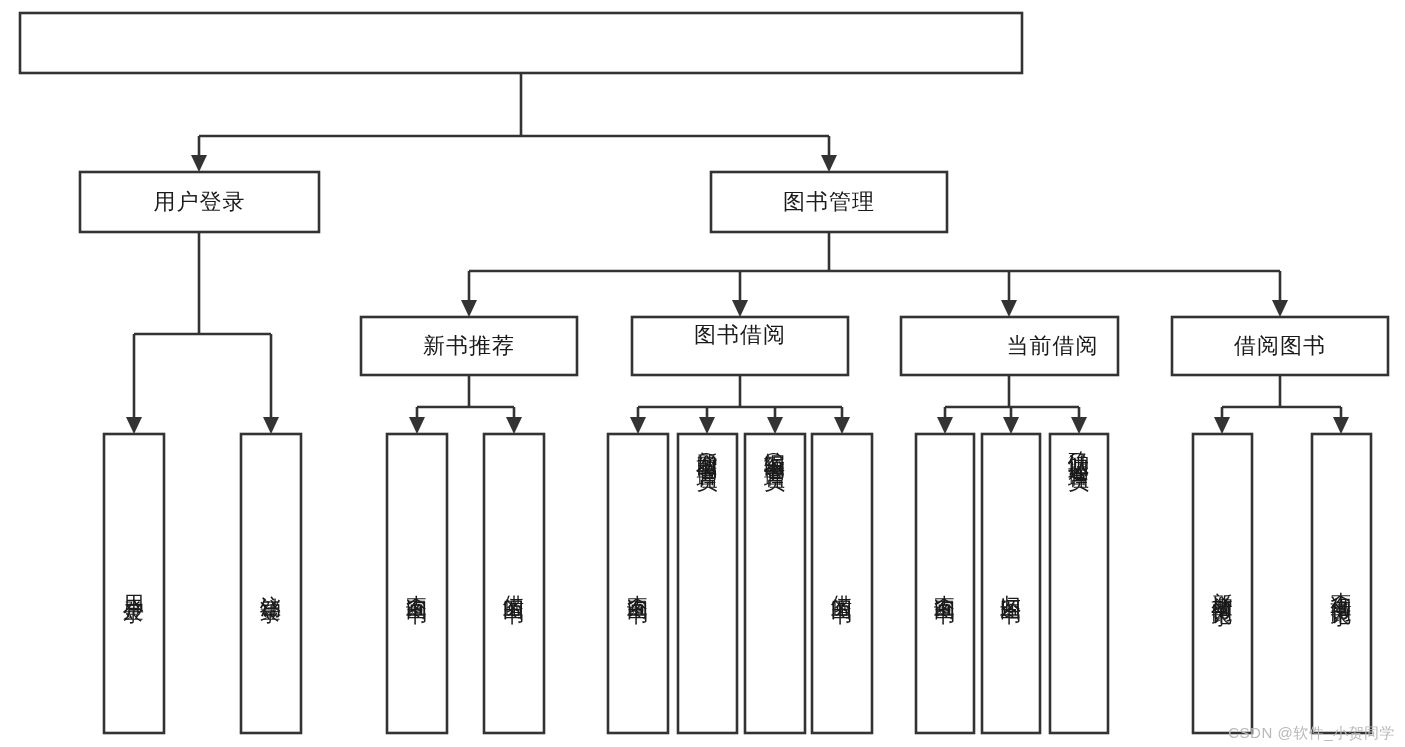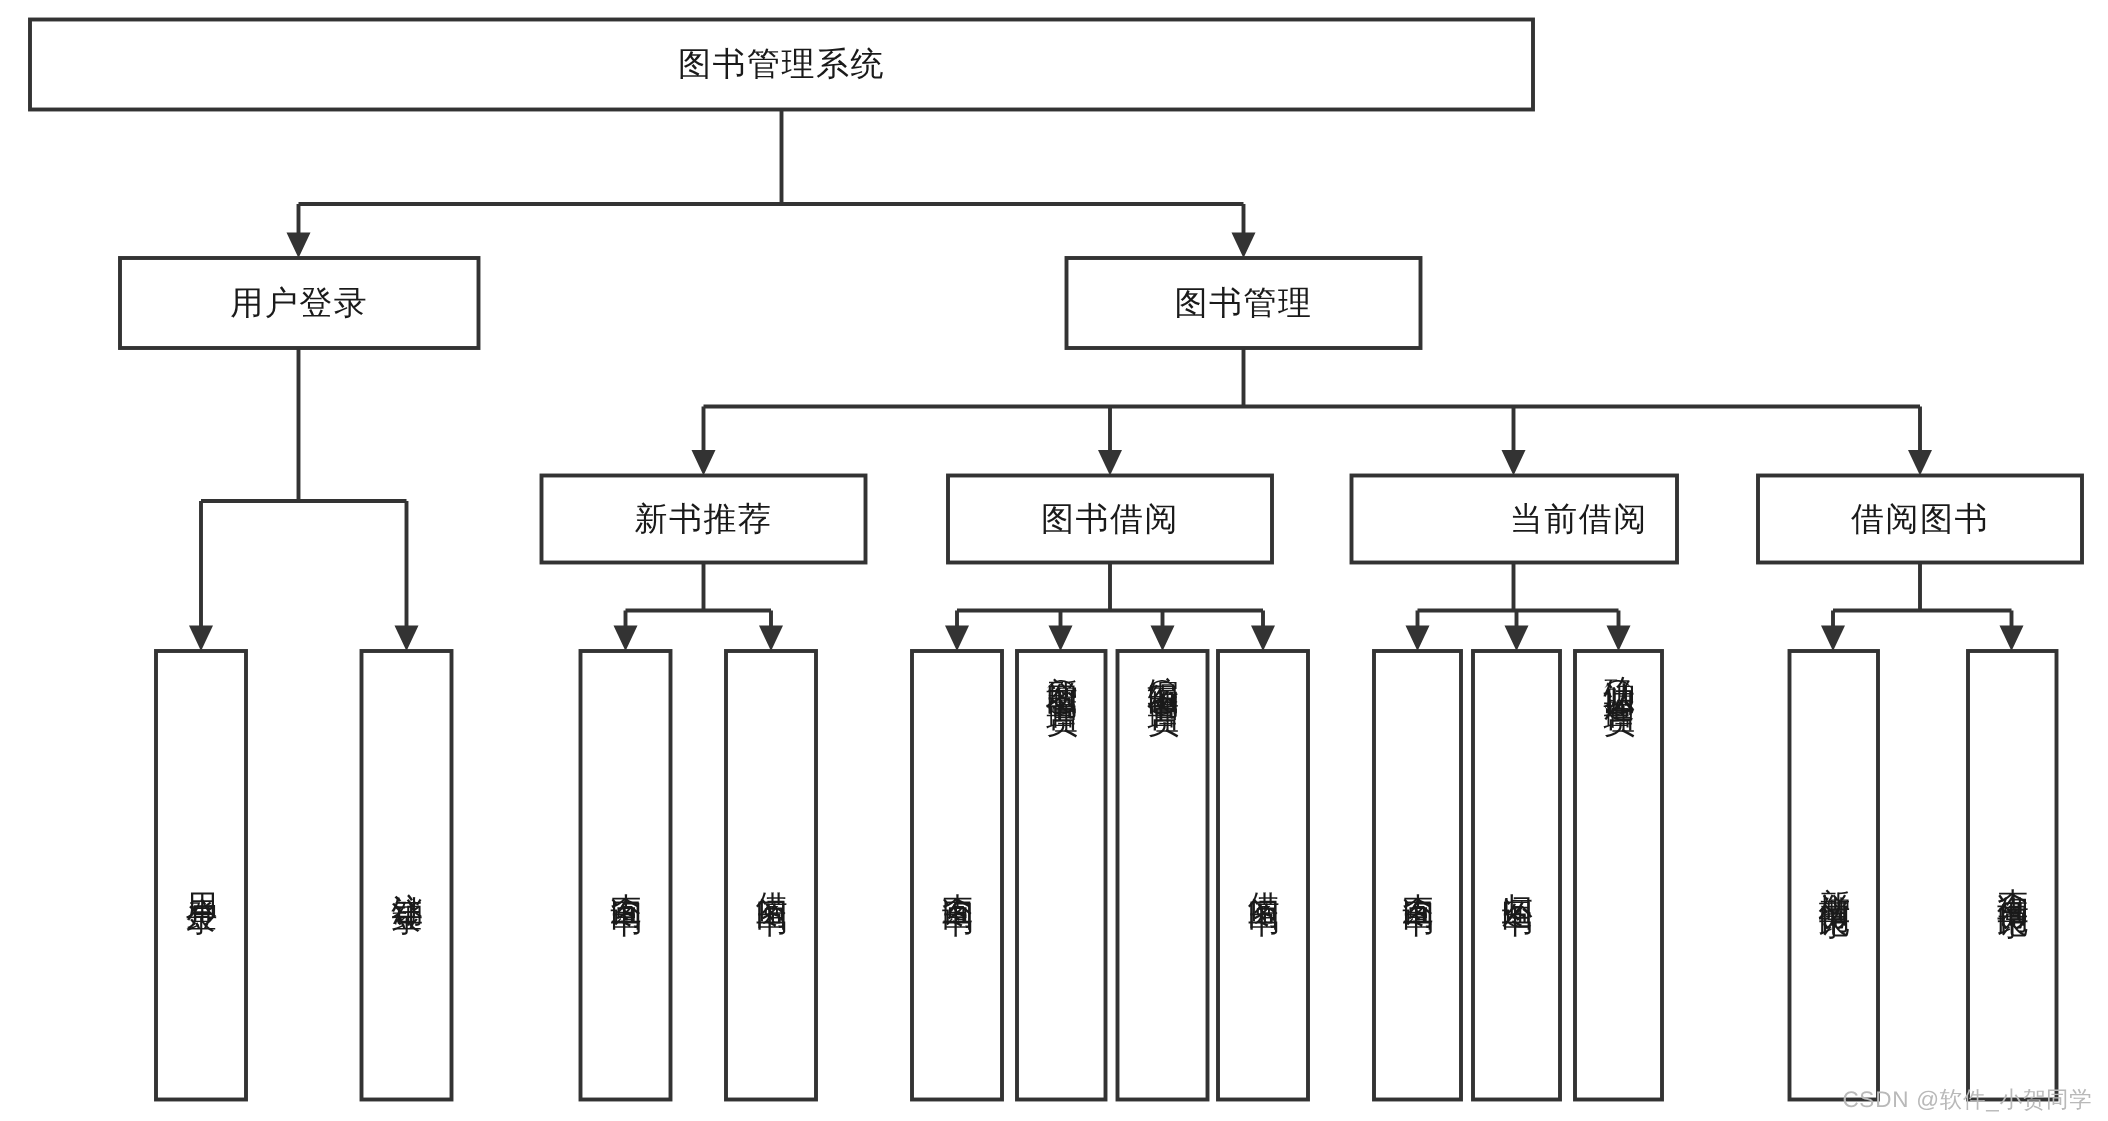--- a/index.html
+++ b/index.html
@@ -191,35 +191,32 @@
     <rect class="node-box" x="678" y="434" width="59" height="299"></rect>
     <rect class="node-box" x="745" y="434" width="60" height="299"></rect>
     <rect class="node-box" x="812" y="434" width="60" height="299"></rect>
     <rect class="node-box" x="916" y="434" width="58" height="299"></rect>
     <rect class="node-box" x="982" y="434" width="58" height="299"></rect>
     <rect class="node-box" x="1050" y="434" width="58" height="299"></rect>
     <rect class="node-box" x="1193" y="434" width="59" height="299"></rect>
     <rect class="node-box" x="1312" y="434" width="59" height="299"></rect>
   </svg>
 
-  <div class="hlabel-wrap" style="left:20px;  top:13px;  width:1002px; height:60px;">
-    <span class="hlabel-text">图书管理系统</span>
-  </div>
 
   <div class="hlabel-wrap" style="left:80px;  top:172px; width:239px; height:60px;">
     <span class="hlabel-text">用户登录</span>
   </div>
   <div class="hlabel-wrap" style="left:361px;  top:317px; width:216px; height:58px;">
     <span class="hlabel-text">新书推荐</span>
   </div>
 
   <div class="hlabel-wrap" style="left:711px; top:172px; width:236px; height:60px;">
     <span class="hlabel-text">图书管理</span>
   </div>
-  <div class="hlabel-wrap" style="left:632px;  top:317px; width:216px; height:58px;">
+  <div class="hlabel-wrap" style="left:632px;  top:306px; width:216px; height:58px;">
     <span class="hlabel-text">图书借阅</span>
   </div>
   <div class="hlabel-wrap" style="left:901px;  top:317px; width:217px; height:58px;padding-left:43px;">
     <span class="hlabel-text">当前借阅</span>
   </div>
   <div class="hlabel-wrap" style="left:1172px; top:317px; width:216px; height:58px;">
     <span class="hlabel-text">借阅图书</span>
   </div>
 
   <div class="vlabel-wrap" style="left:104px;  top:434px; width:60px; height:299px;">

